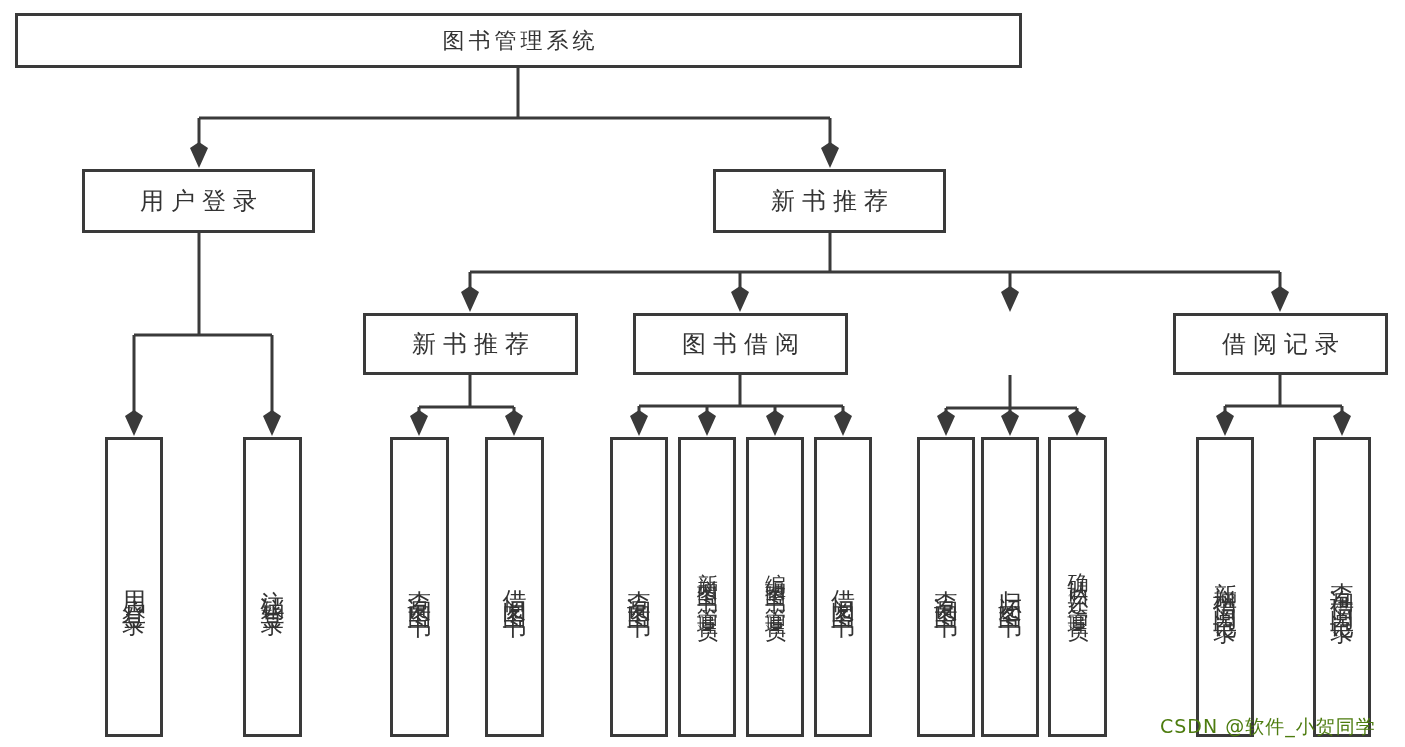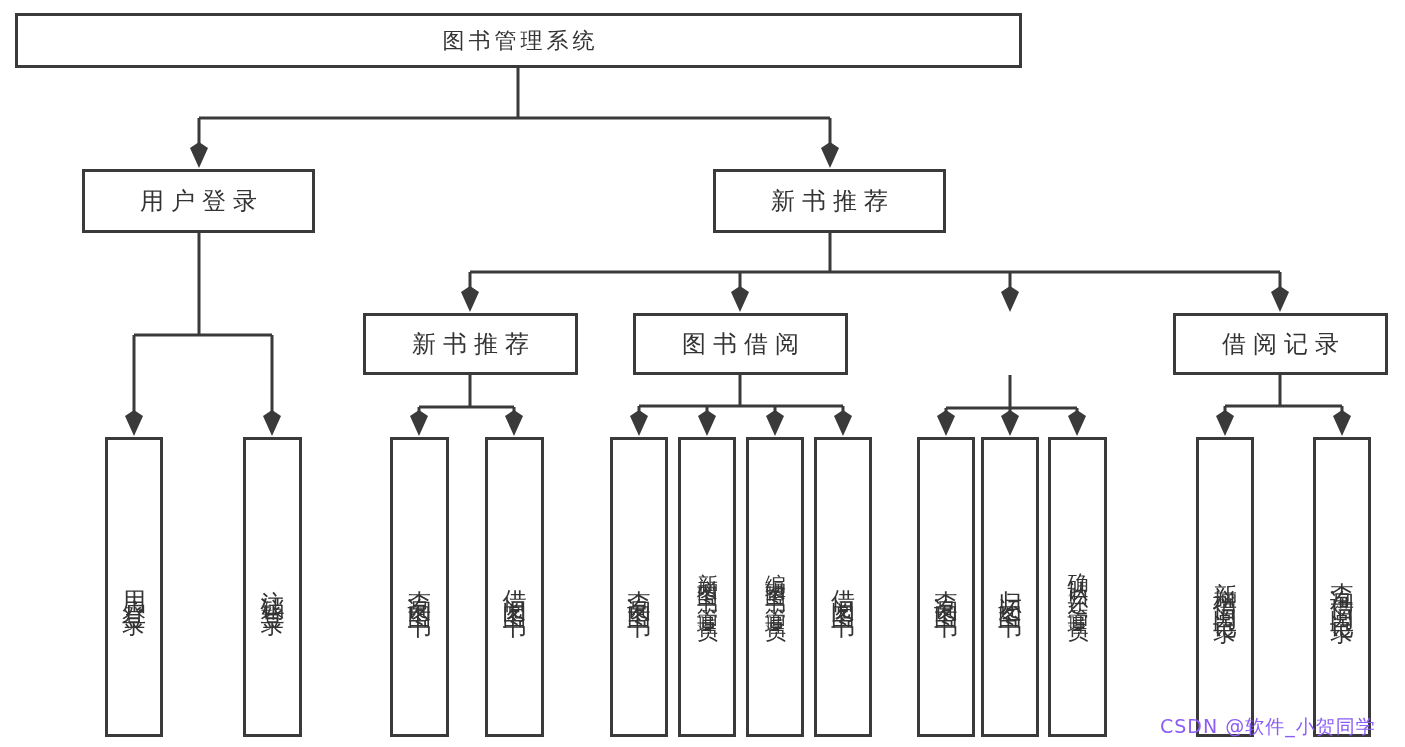--- a/index.html
+++ b/index.html
@@ -36,21 +36,21 @@
     letter-spacing:8px;
     line-height:1;
     white-space:nowrap;
   }
   .vbox-narrowtext .label{font-size:21px;letter-spacing:7px;}
   #watermark{
     position:absolute;
     left:1160px;top:714px;
     width:245px;
     font-size:19px;
-    color:#8b5cf6;
+    color:#4d7c0f;
     white-space:nowrap;
     letter-spacing:1px;
   }
 </style>
 </head>
 <body>
 
 <div id="stage">
 
   <svg id="connectors" viewBox="0 0 1405 747" xmlns="http://www.w3.org/2000/svg">

